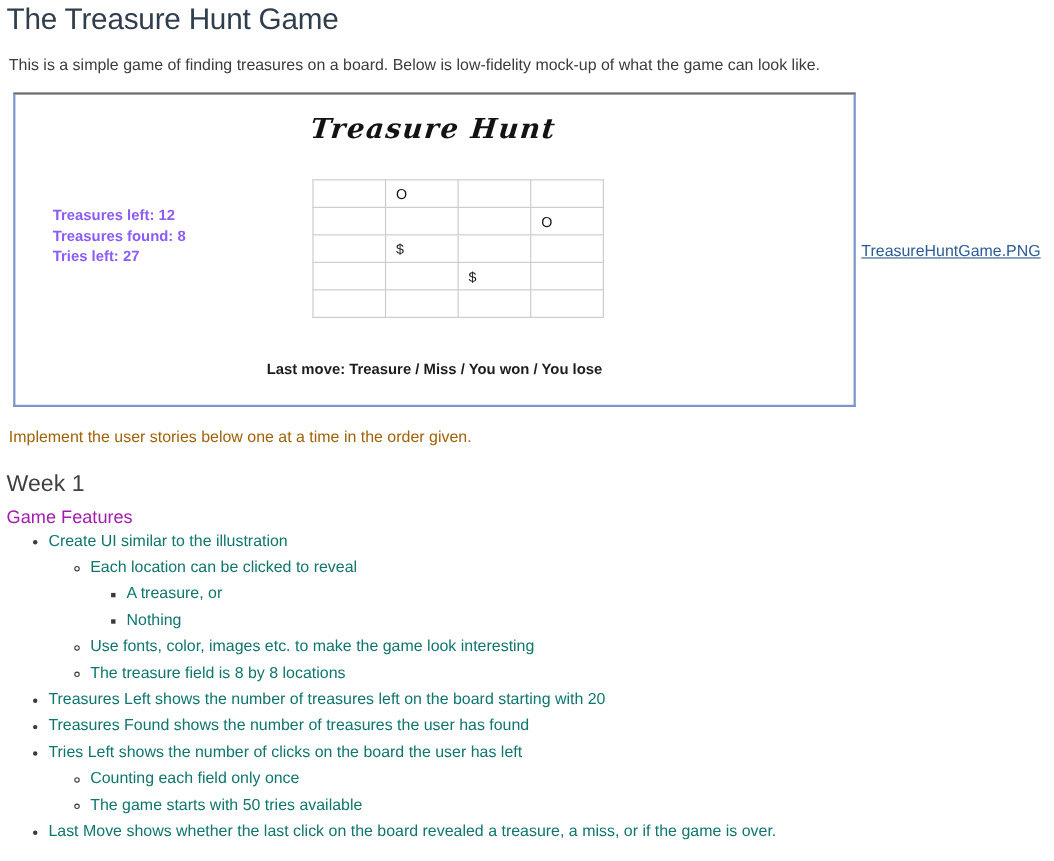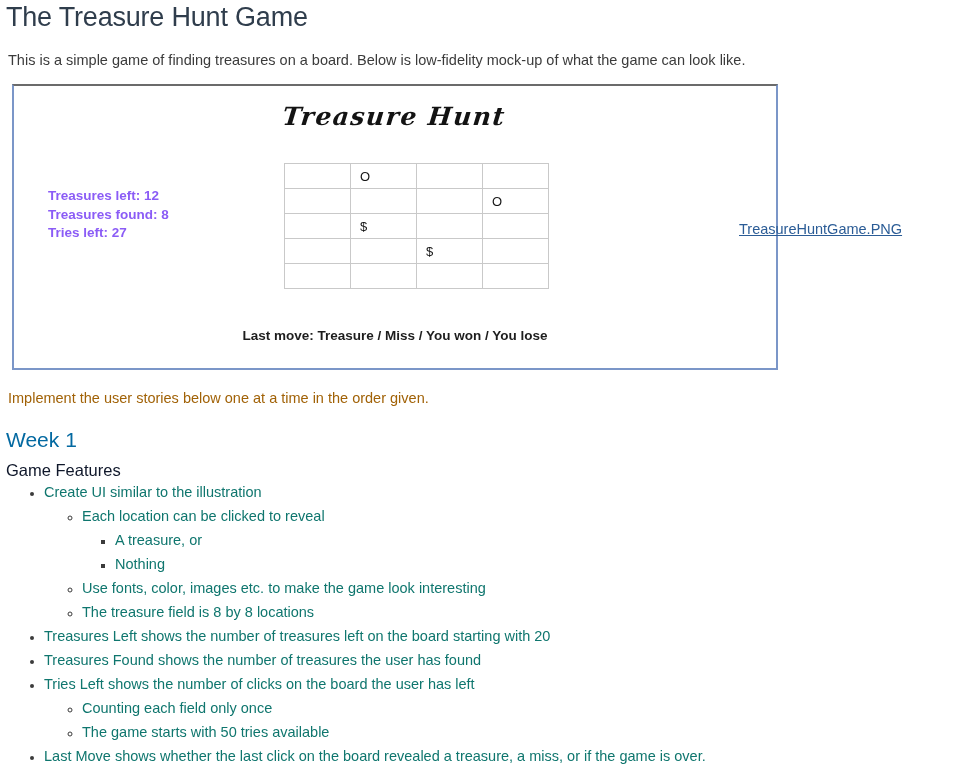--- a/index.html
+++ b/index.html
@@ -33,29 +33,29 @@
   .intro-paragraph {
     font-size: 14.5px;
     color: #3b3b3b;
     margin: 0;
     padding: 18px 0 0 4px;
     line-height: 20px;
   }
   .section-heading {
     font-size: 21px;
     font-weight: 400;
-    color: #0369a1;
+    color: #404040;
     margin: 0;
     padding: 0 0 0 2px;
     line-height: 24px;
   }
   .sub-heading {
     font-size: 16.5px;
     font-weight: 400;
-    color: #0f172a;
+    color: #a21caf;
     margin: 0;
     padding: 8px 0 0 2px;
     line-height: 20px;
   }
   .body-paragraph {
     font-size: 14.5px;
     color: #a16207;
     margin: 0;
     line-height: 20px;
     padding-left: 4px;
@@ -120,21 +120,21 @@
     top: 242px;
     text-align: center;
     font-size: 13.5px;
     font-weight: 700;
     color: #1d1d1d;
   }
 
   
   .file-link {
     position: absolute;
-    left: 739px;
+    left: 783px;
     top: 221px;
     font-size: 14.5px;
     color: #2b5c96;
     text-decoration: underline;
     white-space: nowrap;
     cursor: pointer;
   }
 
   
   ul.feature-list {

